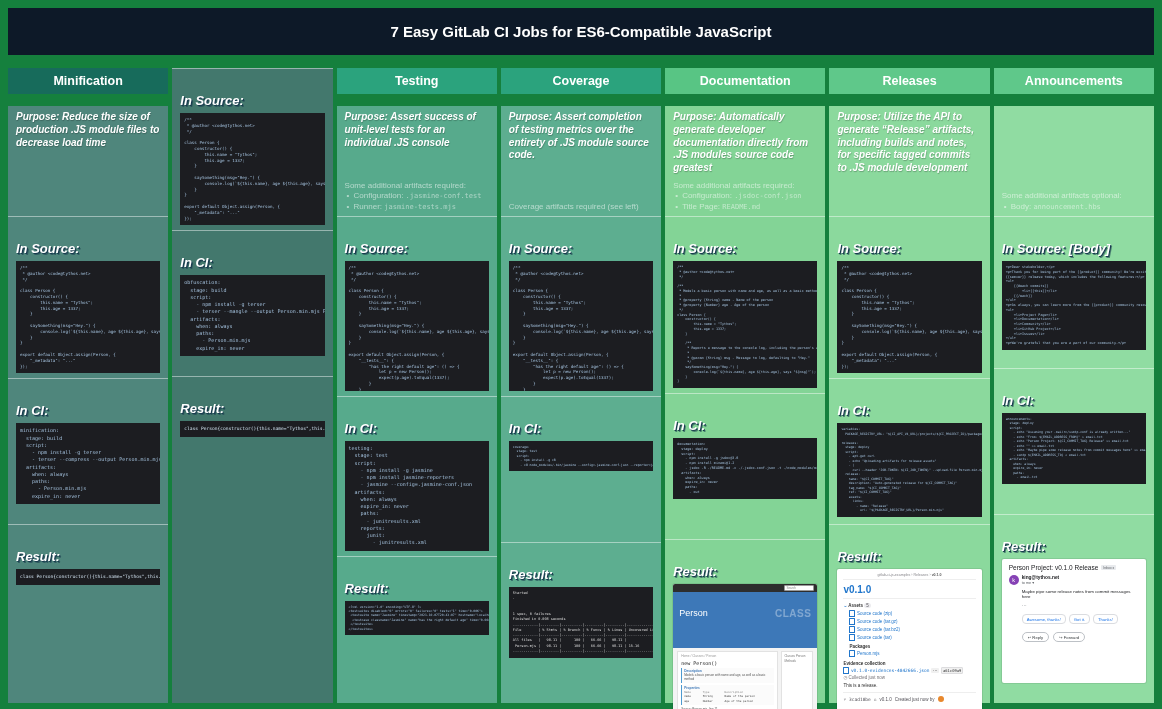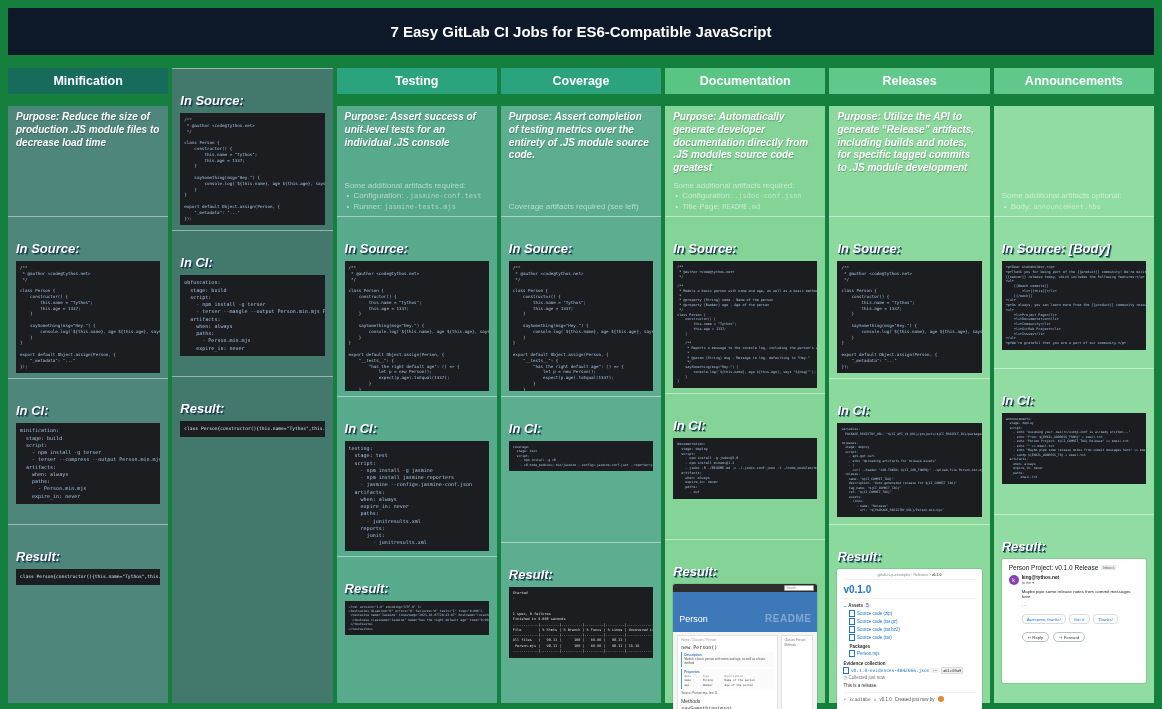--- a/index.html
+++ b/index.html
@@ -33,21 +33,21 @@
   .code-sm{font-size:4.2px;line-height:1.38;}
   .code-md{font-size:5px;line-height:1.45;}
   .code-cov{font-size:3.5px;line-height:1.5;color:#dedede;}
   .oneline{font-size:4.6px;line-height:1.6;max-height:12px;color:#cfe0ee;}
   .result-card{background:#fff;border-radius:2px;overflow:hidden;box-shadow:0 0 0 1px rgba(0,0,0,.08);}
   
   .doc{height:170px;display:flex;flex-direction:column;font-family:"Liberation Sans",sans-serif;}
   .doc-topbar{height:8px;background:#2d2d2d;display:flex;align-items:center;justify-content:flex-end;padding:0 3px;}
   .doc-search{background:#fff;border:0.5px solid #999;width:26px;height:4.5px;font-size:3px;color:#888;
               display:inline-flex;align-items:center;padding:0 1px;border-radius:1px;}
-  .doc-hero{height:24px;background:#3d78b8;display:flex;align-items:flex-end;justify-content:space-between;padding:8px 6px;}
+  .doc-hero{height:24px;background:#3d78b8;display:flex;align-items:flex-start;justify-content:space-between;padding:16px 6px;}
   .doc-title{color:#fff;font-size:9px;}
   .doc-kind{color:rgba(255,255,255,.35);font-size:10px;font-weight:bold;letter-spacing:.5px;}
   .doc-bodyrow{flex:1;display:flex;gap:3px;padding:3px 4px;background:#f4f4f4;min-height:0;}
   .doc-main{flex:1;background:#fff;border:0.5px solid #e2e2e2;padding:2px 3px;overflow:hidden;}
   .doc-side{flex:0 0 26px;background:#fff;border:0.5px solid #e2e2e2;padding:2px;color:#777;font-size:3px;line-height:1.6;}
   .doc-crumb{color:#999;font-size:3.2px;margin-bottom:2px;}
   .doc-sig{color:#222;font-size:5px;font-family:"DejaVu Sans Mono",monospace;margin:1px 0 2px;}
   .doc-block{border-left:1.5px solid #4d9ad0;background:#fbfbfb;margin:2px 0;padding:1px 2px;}
   .doc-mini{color:#3d78b8;font-size:3.2px;font-weight:bold;}
   .doc-text{color:#555;font-size:3px;line-height:1.4;}
@@ -382,21 +382,21 @@
       - out</pre>
         </div>
         <div class="sec sec-result">
           <div class="sec-label">Result:</div>
           <div class="result-card doc">
             <div class="doc-topbar">
               <span class="doc-search">Search</span>
             </div>
             <div class="doc-hero">
               <span class="doc-title">Person</span>
-              <span class="doc-kind">README</span>
+              <span class="doc-kind">CLASS</span>
             </div>
             <div class="doc-bodyrow">
               <div class="doc-main">
                 <div class="doc-crumb">Home / Classes / Person</div>
                 <div class="doc-sig">new Person()</div>
                 <div class="doc-block">
                   <div class="doc-mini">Description</div>
                   <div class="doc-text">Models a basic person with name and age, as well as a basic method</div>
                 </div>
                 <div class="doc-block">

